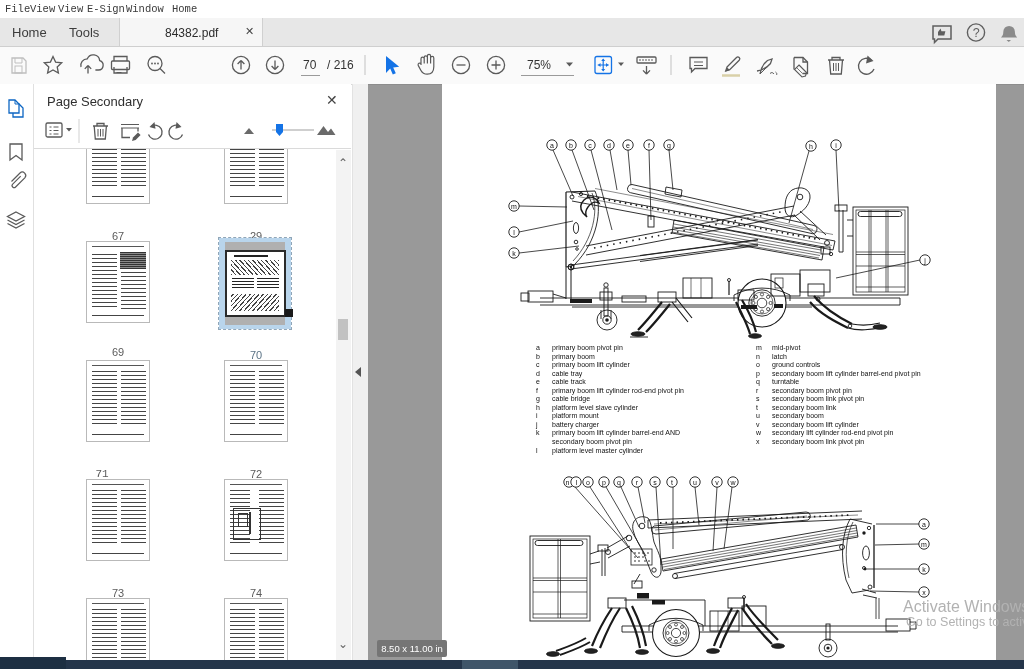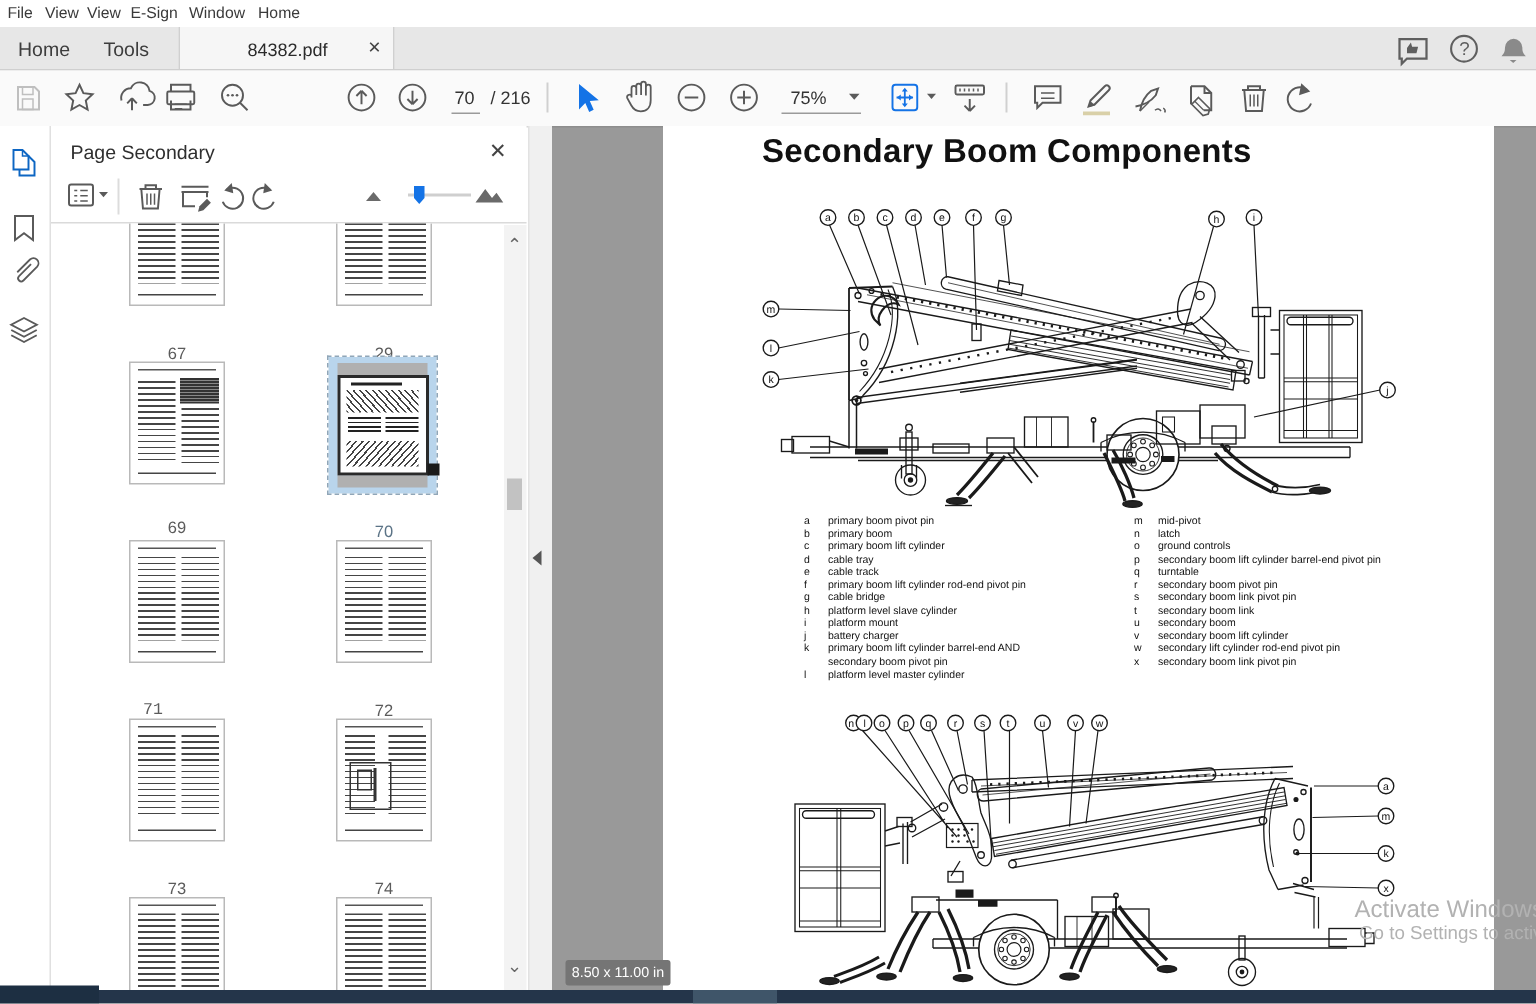--- a/index.html
+++ b/index.html
@@ -1,21 +1,21 @@
 <!DOCTYPE html>
 <html><head>
 <meta charset="utf-8">
 <style>
   html,body{margin:0;padding:0;}
   body{width:1024px;height:669px;overflow:hidden;position:relative;-webkit-font-smoothing:antialiased;
        font-family:"Liberation Sans",sans-serif;background:#fff;}
   .abs{position:absolute;}
   
   #menubar{left:0;top:0;width:880px;height:18px;background:#ffffff;
-           font-size:10.5px;color:#333;}
+           font-size:10.5px;color:#333;font-family:Liberation Mono, monospace;}
   #menubar span{position:absolute;top:3px;color:#3a3a3a;}
   #tabbar{left:0;top:18px;width:1024px;height:28px;background:#e7e7e7;
           border-bottom:1px solid #cfcfcf;font-size:12px;color:#333;}
   #tab-active{position:absolute;left:119px;top:0;width:142px;height:28px;
           background:#f6f6f6;border-left:1px solid #d0d0d0;border-right:1px solid #d0d0d0;}
   #toolbar{left:0;top:47px;width:1024px;height:37px;background:#fafafa;
            border-bottom:1px solid #d8d8d8;}
   
   #rail{left:0;top:84px;width:33px;height:576px;background:#fff;border-right:1px solid #e0e0e0;}
   #panel{left:34px;top:84px;width:317px;height:576px;background:#fff;}
@@ -299,21 +299,20 @@
       <div style="position:absolute;left:2px;top:169px;width:10px;height:21px;background:#c2c2c2;"></div>
       <div style="position:absolute;left:2px;top:487px;color:#666;font-size:12px;">⌄</div>
     </div>
   </div>
   <div class="abs" id="gutter">
     <div style="position:absolute;left:2px;top:283px;width:0;height:0;border-top:5px solid transparent;border-bottom:5px solid transparent;border-right:6px solid #555;"></div>
   </div>
 
   <div class="abs" id="docarea"></div>
   <div class="abs" id="page">
-    <div id="heading">Secondary Boom Components</div>
     <svg id="diag" width="554" height="576" viewBox="0 0 554 576" fill="none" stroke="#1a1a1a" stroke-width="0.9" style="position:absolute;left:0;top:0;">
 
      <g id="d1">
 
       <g stroke-width="0.8">
        <path d="M111 66 L131 112 M130 66 L152 126 M149 66 L170 146 M168 66 L175 106 M186 66 L189 101 M207 66 L209 136 M227 66 L231 106"></path>
        <path d="M367 67 L347 139 M394 66 L397 127"></path>
        <path d="M77 122 L125 123 M77 148 L131 137 M77 169 L137 162 M478 176 L394 194"></path>
       </g>
 

